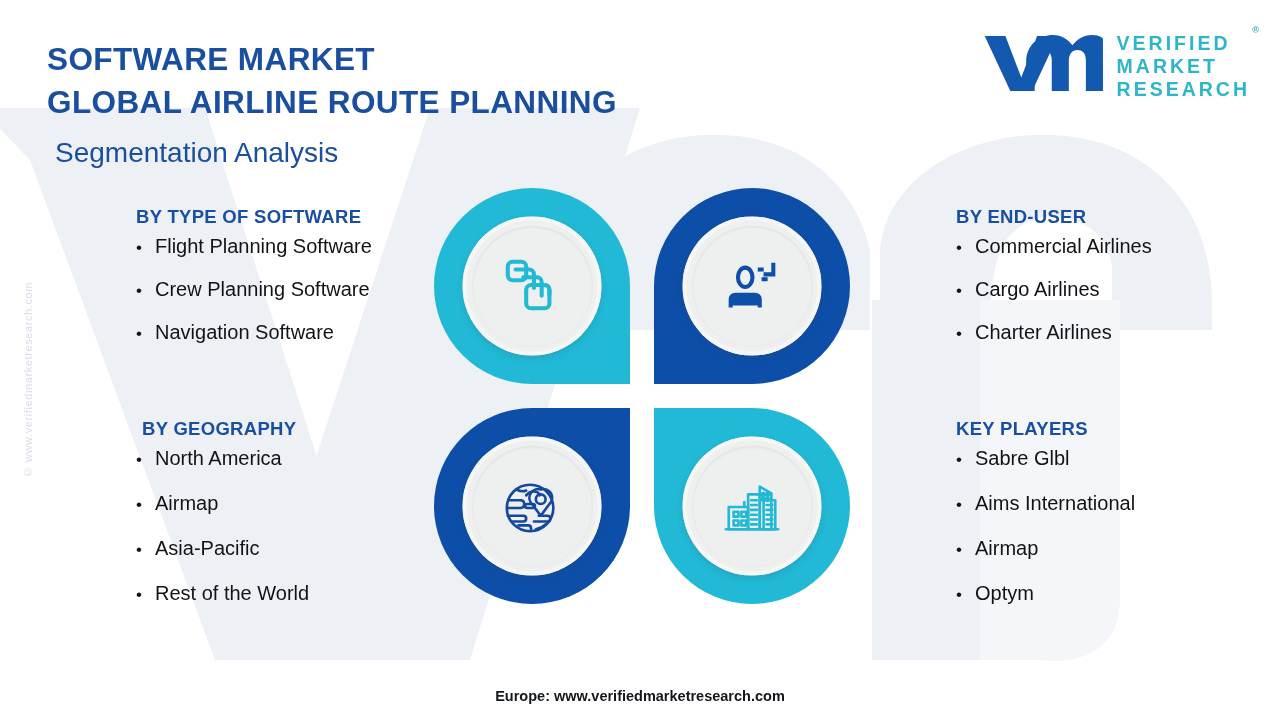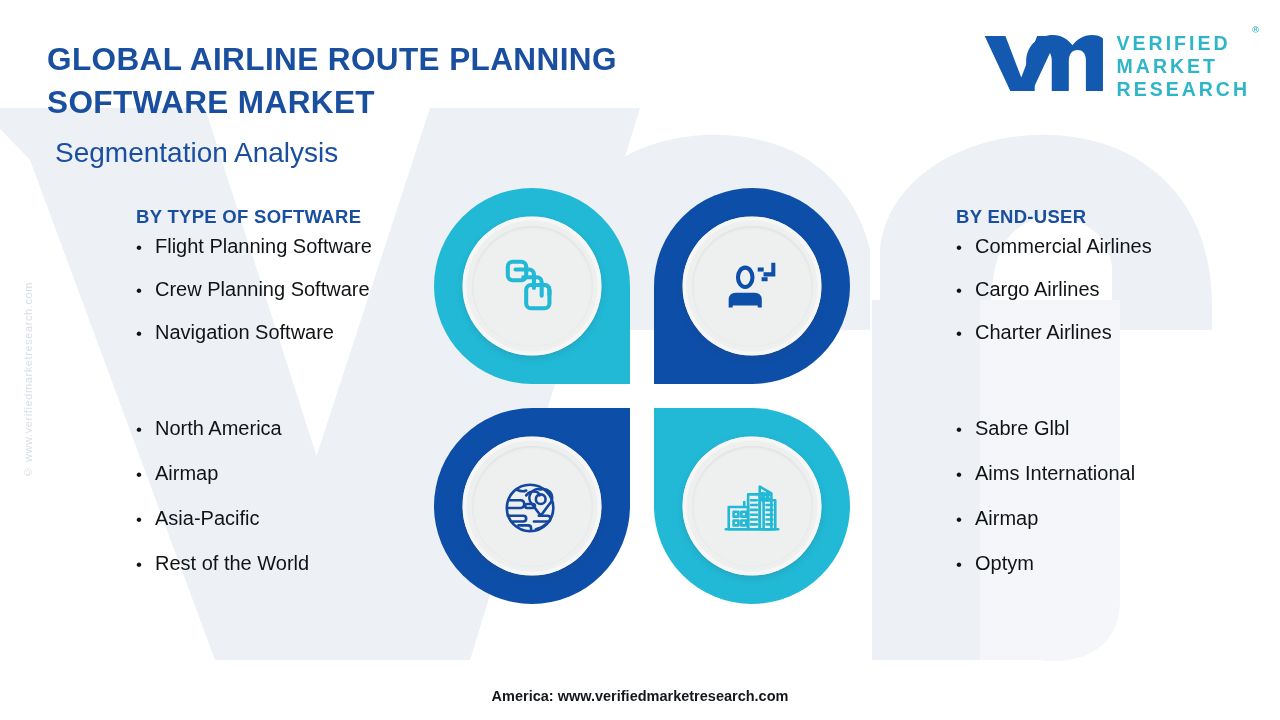--- a/index.html
+++ b/index.html
@@ -132,22 +132,22 @@
     <g fill="#f4f6fa">
       <path d="M 980 300 L 1120 300 L 1120 600 C 1120 650, 1080 665, 1040 660 L 980 660 Z"></path>
     </g>
   </svg>
 </div>
 
 <div class="side-watermark">© www.verifiedmarketresearch.com</div>
 
 <div class="header">
   <div class="title-block">
+    <h1 class="title-main">SOFTWARE MARKET</h1>
     <h1 class="title-main">GLOBAL AIRLINE ROUTE PLANNING</h1>
-    <h1 class="title-main">SOFTWARE MARKET</h1>
     <h2 class="title-sub">Segmentation Analysis</h2>
   </div>
 
   <div class="logo">
     <svg class="logo-mark" viewBox="0 0 200 105" aria-hidden="true">
       <path d="M6 10 L40 10 L66 78 L92 10 L126 10 L84 100 L48 100 Z" fill="#1359b0"></path>
       <path d="M74 100 L74 52 C74 24, 96 8, 118 8 C132 8, 143 15, 150 25
                C157 15, 168 8, 182 8 C196 8, 200 14, 200 14 L200 100 L172 100
                L172 50 C172 38, 166 33, 158 33 C150 33, 144 39, 144 51 L144 100
                L116 100 L116 50 C116 38, 110 33, 102 33 C94 33, 88 39, 88 51 L88 100 Z" fill="#1359b0"></path>
@@ -173,20 +173,21 @@
       <span>Crew Planning Software</span>
     </li>
     <li>
       <span class="bullet">•</span>
       <span>Navigation Software</span>
     </li>
   </ul>
 </div>
 
 <div class="col col-left sec-bot">
+  <h3 class="sec-head sec-bot-head">BY GEOGRAPHY</h3>
   <ul class="items narrow">
     <li>
       <span class="bullet">•</span>
       <span>North America</span>
     </li>
     <li>
       <span class="bullet">•</span>
       <span>Airmap</span>
     </li>
     <li>
@@ -212,20 +213,21 @@
       <span>Cargo Airlines</span>
     </li>
     <li>
       <span class="bullet">•</span>
       <span>Charter Airlines</span>
     </li>
   </ul>
 </div>
 
 <div class="col col-right sec-bot">
+  <h3 class="sec-head">KEY PLAYERS</h3>
   <ul class="items narrow">
     <li>
       <span class="bullet">•</span>
       <span>Sabre Glbl</span>
     </li>
     <li>
       <span class="bullet">•</span>
       <span>Aims International</span>
     </li>
     <li>
@@ -330,13 +332,13 @@
             <circle cx="43.5" cy="25" r="1.4" fill="#21b9d6"></circle>
             <circle cx="48" cy="25" r="1.4" fill="#21b9d6"></circle>
             <path d="M24 28 v3"></path>
           </g>
         </svg>
       </div>
     </div>
   </div>
 </div>
 
-<div class="source">America: www.verifiedmarketresearch.com</div>
+<div class="source">Europe: www.verifiedmarketresearch.com</div>
 
 </body></html>

